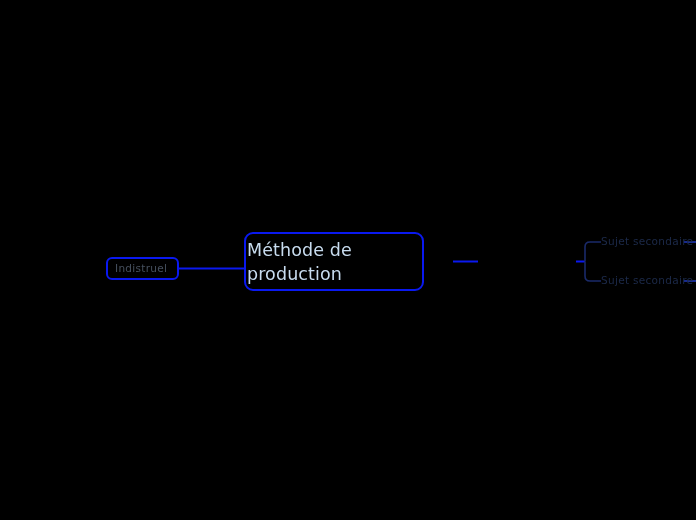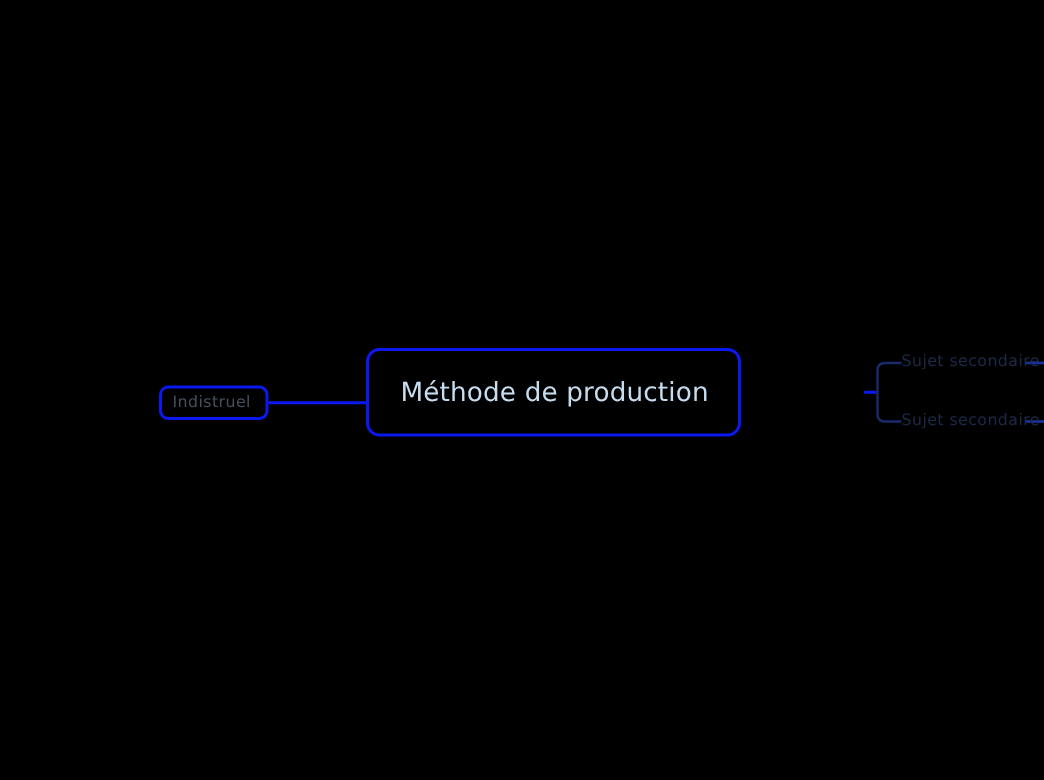--- a/index.html
+++ b/index.html
@@ -36,26 +36,26 @@
     display: flex;
     align-items: center;
     background: #000000;
     border-style: solid;
     white-space: pre-wrap;
   }
   
   #node-central {
     left: 244px;
     top: 232px;
-    width: 250px;
+    width: 180px;
     height: 59px;
     border-width: 2px;
     border-color: #0a19f0;
     border-radius: 9px;
-    padding: 0 0 0 21px;
+    padding: 0 0 0 1px;
   }
   #node-central .label {
     color: #c8dcef;
     font-size: 17.5px;
     line-height: 24px;
     letter-spacing: 0.1px;
     font-weight: 400;
   }
   
   #node-left {

